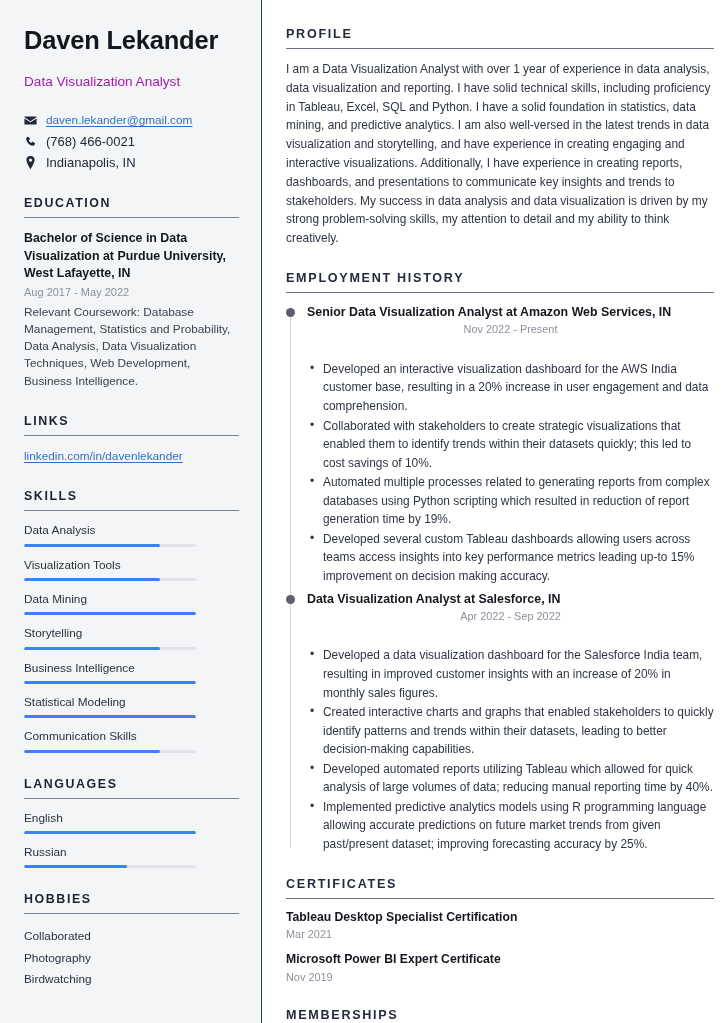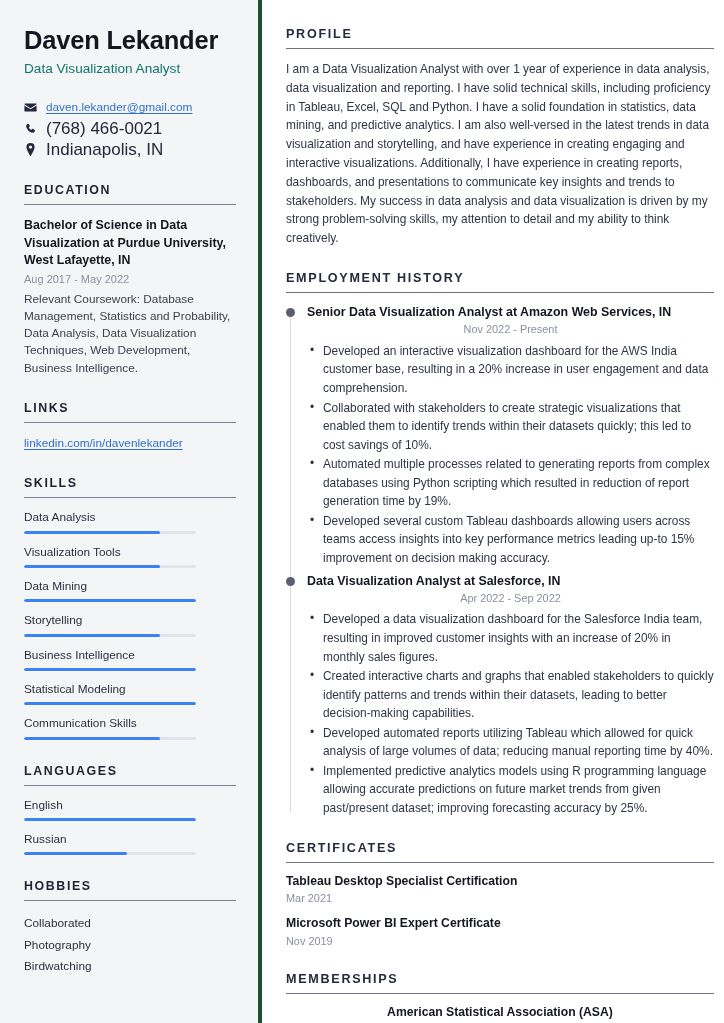--- a/index.html
+++ b/index.html
@@ -15,52 +15,52 @@
     position: relative;
     overflow: hidden;
     background: #ffffff;
   }
 
   
   .sidebar {
     width: 262px;
     flex: 0 0 262px;
     background: #f4f5f7;
-    border-right: 4px solid #14532d;
+    border-right: 1px solid #14532d;
     padding: 26px 22px 0 24px;
   }
   .name {
     font-size: 25.5px;
     font-weight: 700;
     color: #14171f;
     letter-spacing: -0.2px;
     line-height: 1.15;
   }
   .job-title {
     font-size: 13.6px;
-    color: #0f766e;
-    margin-top: 5px;
+    color: #a21caf;
+    margin-top: 18px;
     line-height: 1.3;
   }
   .contacts { margin-top: 21px; }
   .contact-row {
     display: flex;
     align-items: center;
     gap: 9px;
     height: 18px;
     margin-bottom: 3px;
   }
   .contact-icon {
     width: 13px; height: 13px;
     flex: 0 0 13px;
     display: flex; align-items: center; justify-content: center;
     color: #23283a;
   }
   .contact-icon svg { display: block; }
-  .contact-text { font-size: 17px; color: #23283a; line-height: 1; }
+  .contact-text { font-size: 13px; color: #23283a; line-height: 1; }
   .contact-link {
     font-size: 11.8px;
     color: #2f6fd0;
     text-decoration: underline;
     text-underline-offset: 2px;
     line-height: 1;
   }
 
   .side-section { margin-top: 24px; }
   .side-h {
@@ -183,21 +183,21 @@
   }
   .job-date {
     font-size: 10.9px;
     color: #8b909d;
     margin-top: 2px;
     line-height: 1.35;
     text-align: center;
   }
   .bullets {
     list-style: none;
-    margin-top: 5px;
+    margin-top: 23px;
   }
   .bullets li {
     position: relative;
     padding-left: 16px;
     font-size: 11.9px;
     color: #2f3545;
     line-height: 1.56;
     margin-bottom: 1px;
   }
   .bullets li::before {

